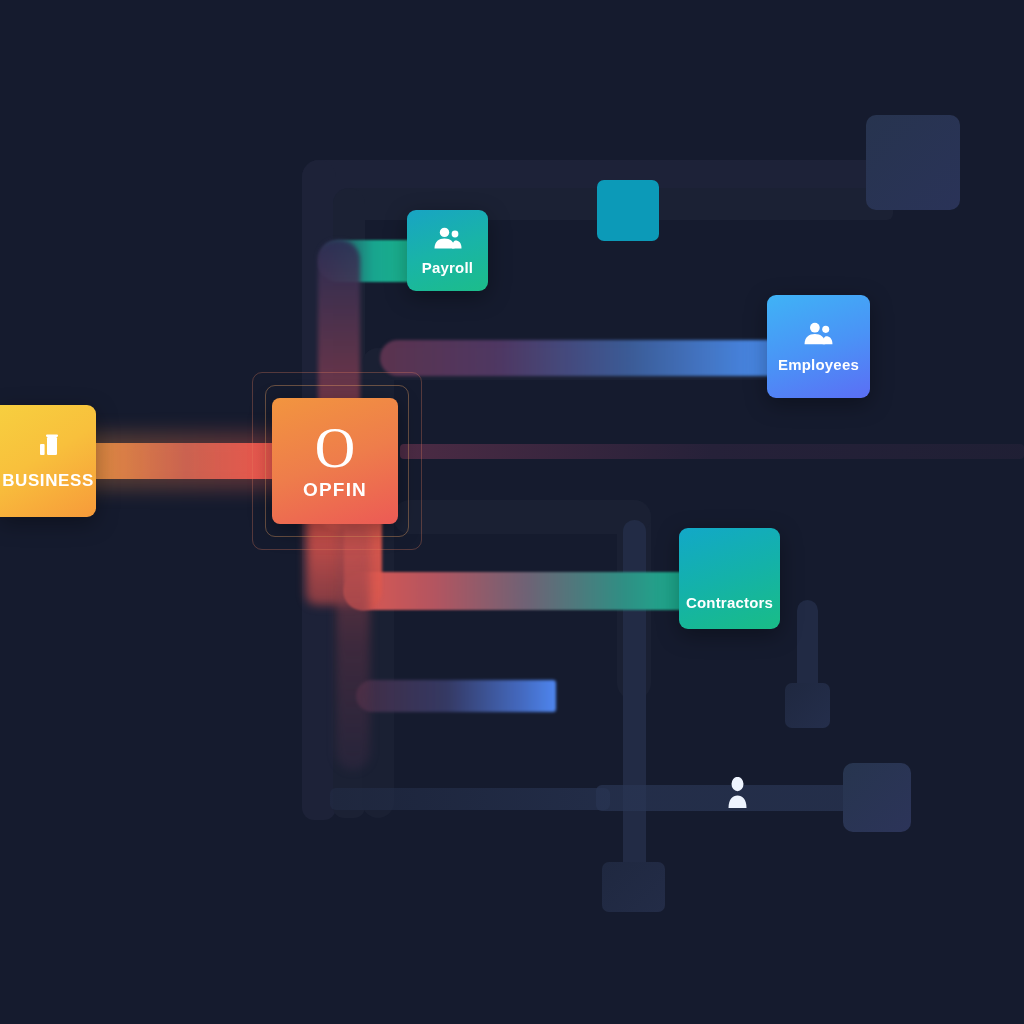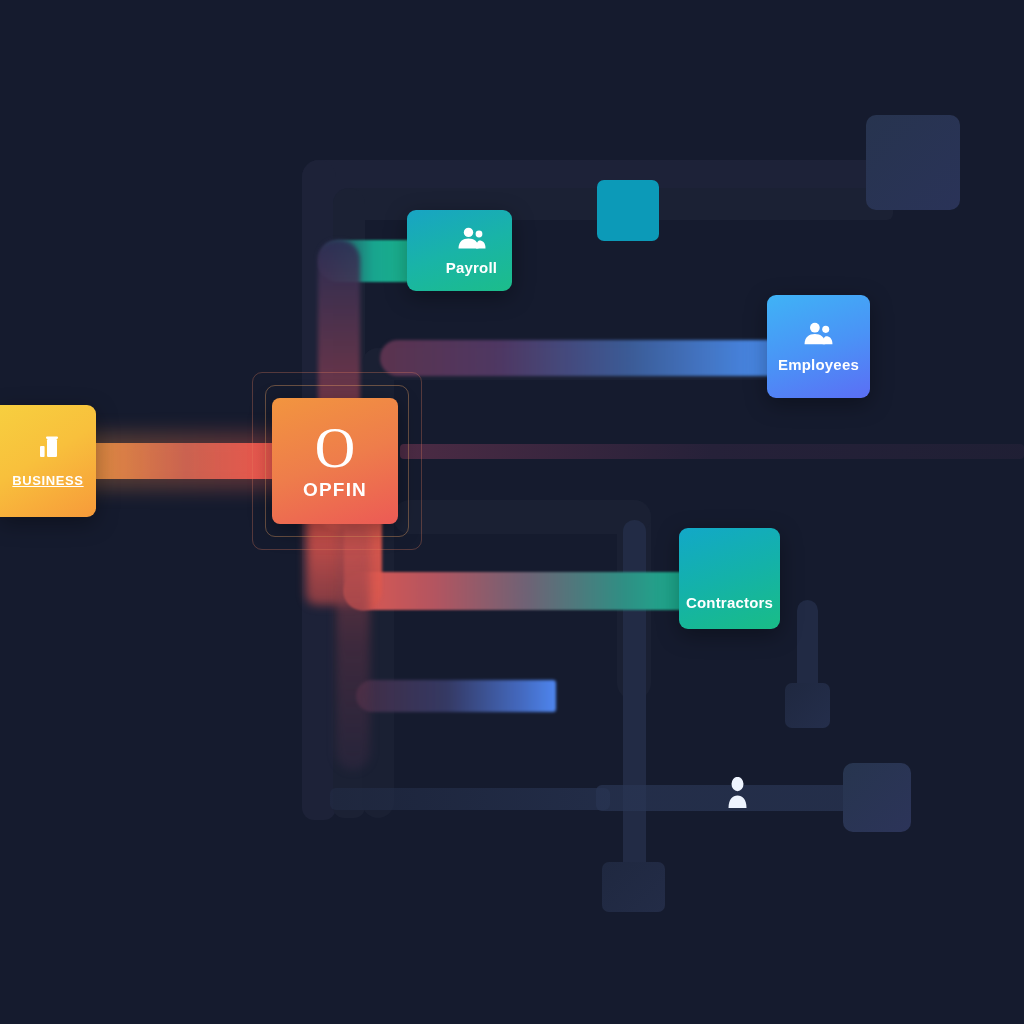--- a/index.html
+++ b/index.html
@@ -81,24 +81,23 @@
     margin-top: 6px;
     text-align: center;
   }
 
   
   #node-business {
     justify-content: center;
     border-radius: 0 9px 9px 0;
   }
   #node-business .nlabel {
-    font-size: 13px;
+    font-size: 17px;
     font-weight: 700;
     letter-spacing: .6px;
-    text-decoration: underline;
   }
 
   
   .focus-frame {
     position: absolute;
     border-radius: 10px;
     pointer-events: none;
   }
 
   
@@ -204,21 +203,21 @@
   </div>
 
   <div class="node" id="node-opfin" style="left:272px; top:398px; width:126px; height:126px;
               background:linear-gradient(160deg,#f2953f 0%,#ee7d4b 50%,#ec5a55 100%);">
     <span class="brand-mark">O</span>
     <span class="nlabel">OPFIN</span>
   </div>
 
   <div class="node" id="node-payroll" style="left:407px; top:210px; width:81px; height:81px;
               background:linear-gradient(160deg,#18a4c4 0%,#19b4a7 50%,#1cbd8a 100%);
-              justify-content:center;padding-left:24px;">
+              justify-content:center;">
     <span class="nicon" style="margin-bottom:7px;">
       <svg viewBox="0 0 30 22" width="30" height="22" aria-hidden="true">
         <circle cx="11.5" cy="5.4" r="4.7" fill="#ffffff"></circle>
         <circle cx="22" cy="7" r="3.4" fill="#ffffff"></circle>
         <path d="M1.5 21.5 C1.5 14.5 6 11.6 11.5 11.6 C17 11.6 21.5 14.5 21.5 21.5 Z" fill="#ffffff"></path>
         <path d="M19 21.5 C19 16 21 13.6 22.6 13.6 C25.6 13.6 28.5 15.6 28.5 21.5 Z" fill="#ffffff"></path>
       </svg>
     </span>
     <span class="nlabel">Payroll</span>
   </div>

